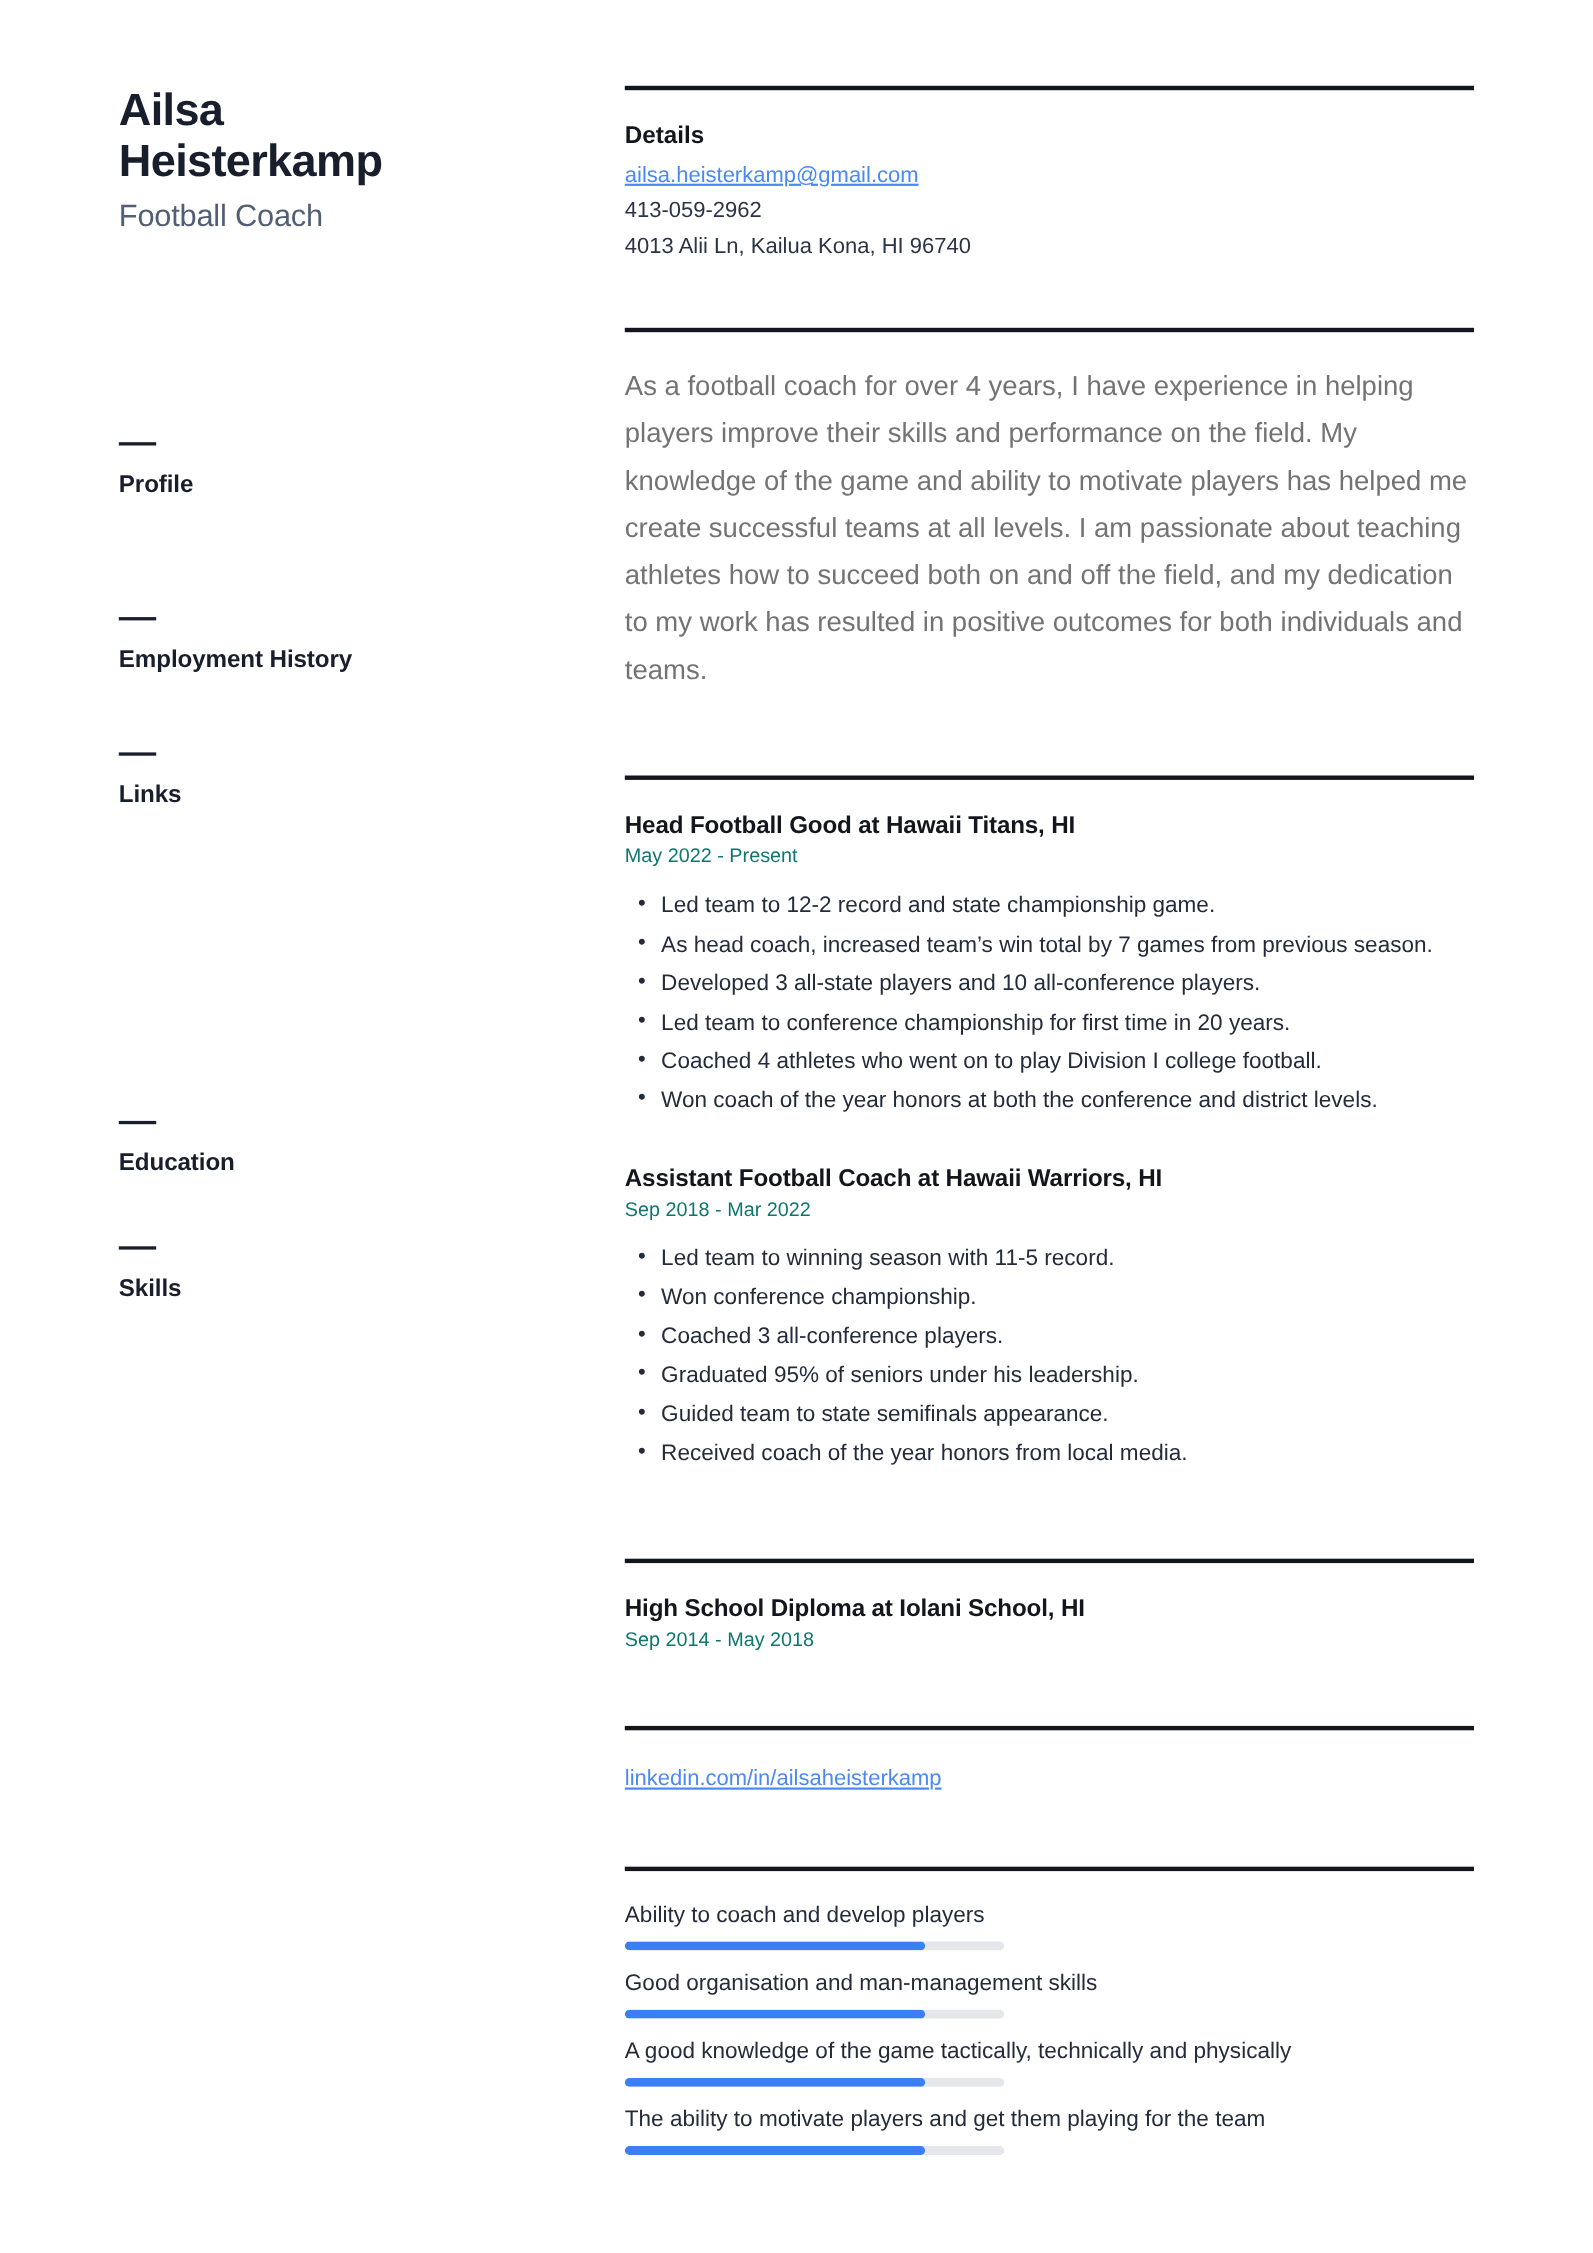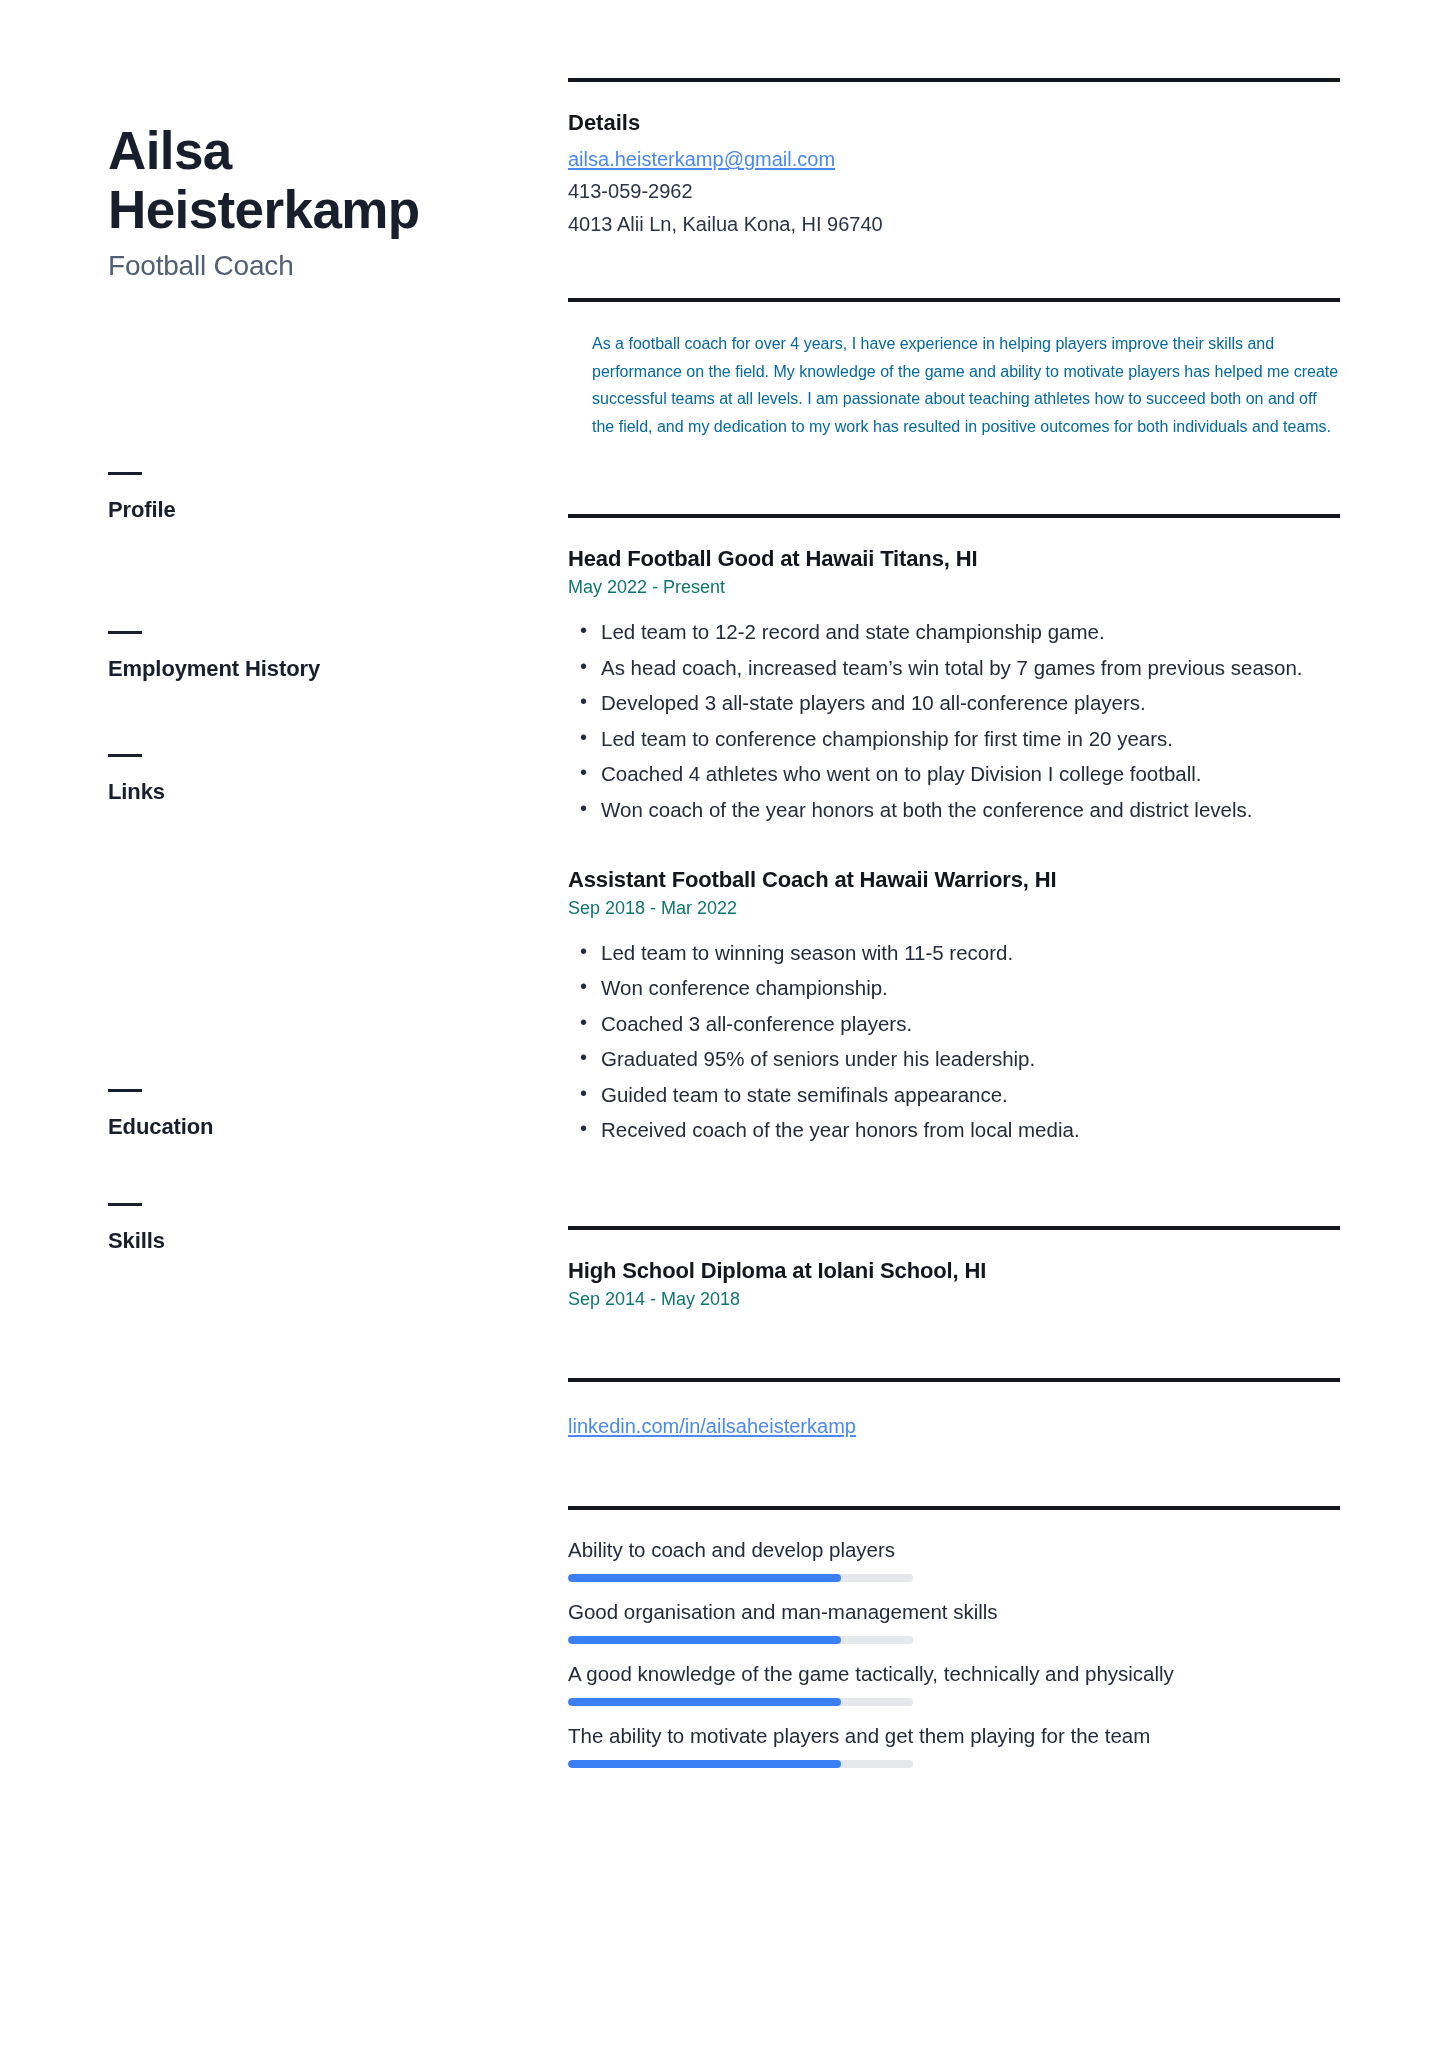--- a/index.html
+++ b/index.html
@@ -30,27 +30,26 @@
     padding-left: 108px;
     padding-right: 108px;
   }
 
   
   .left-col { padding-right: 44px; }
 
   .name-block { margin-bottom: 0; }
 
   .name {
-    font-size: 53px;
+    font-size: 41px;
     line-height: 1.12;
     font-weight: 700;
     letter-spacing: -0.6px;
     color: #181e2c;
     max-width: 340px;
-    margin-top: 43px;
   }
 
   .job-title {
     margin-top: 10px;
     font-size: 28px;
     font-weight: 400;
     color: #525e73;
     letter-spacing: -0.2px;
   }
 
@@ -97,25 +96,24 @@
   a.link, .link {
     color: #4a89f3;
     text-decoration: underline;
     text-underline-offset: 2px;
     font-size: 20px;
     line-height: 1.62;
     margin-top: 11px;
   }
 
   .profile-text {
-    font-size: 16px;
+    font-size: 25px;
     line-height: 1.72;
-    color: #0369a1;
+    color: #737373;
     max-width: 790px;
-    margin-left: 24px;
   }
 
   .entry { margin-bottom: 6px; }
 
   .entry-title {
     font-size: 22px;
     font-weight: 700;
     color: #13161d;
     letter-spacing: -0.15px;
   }

